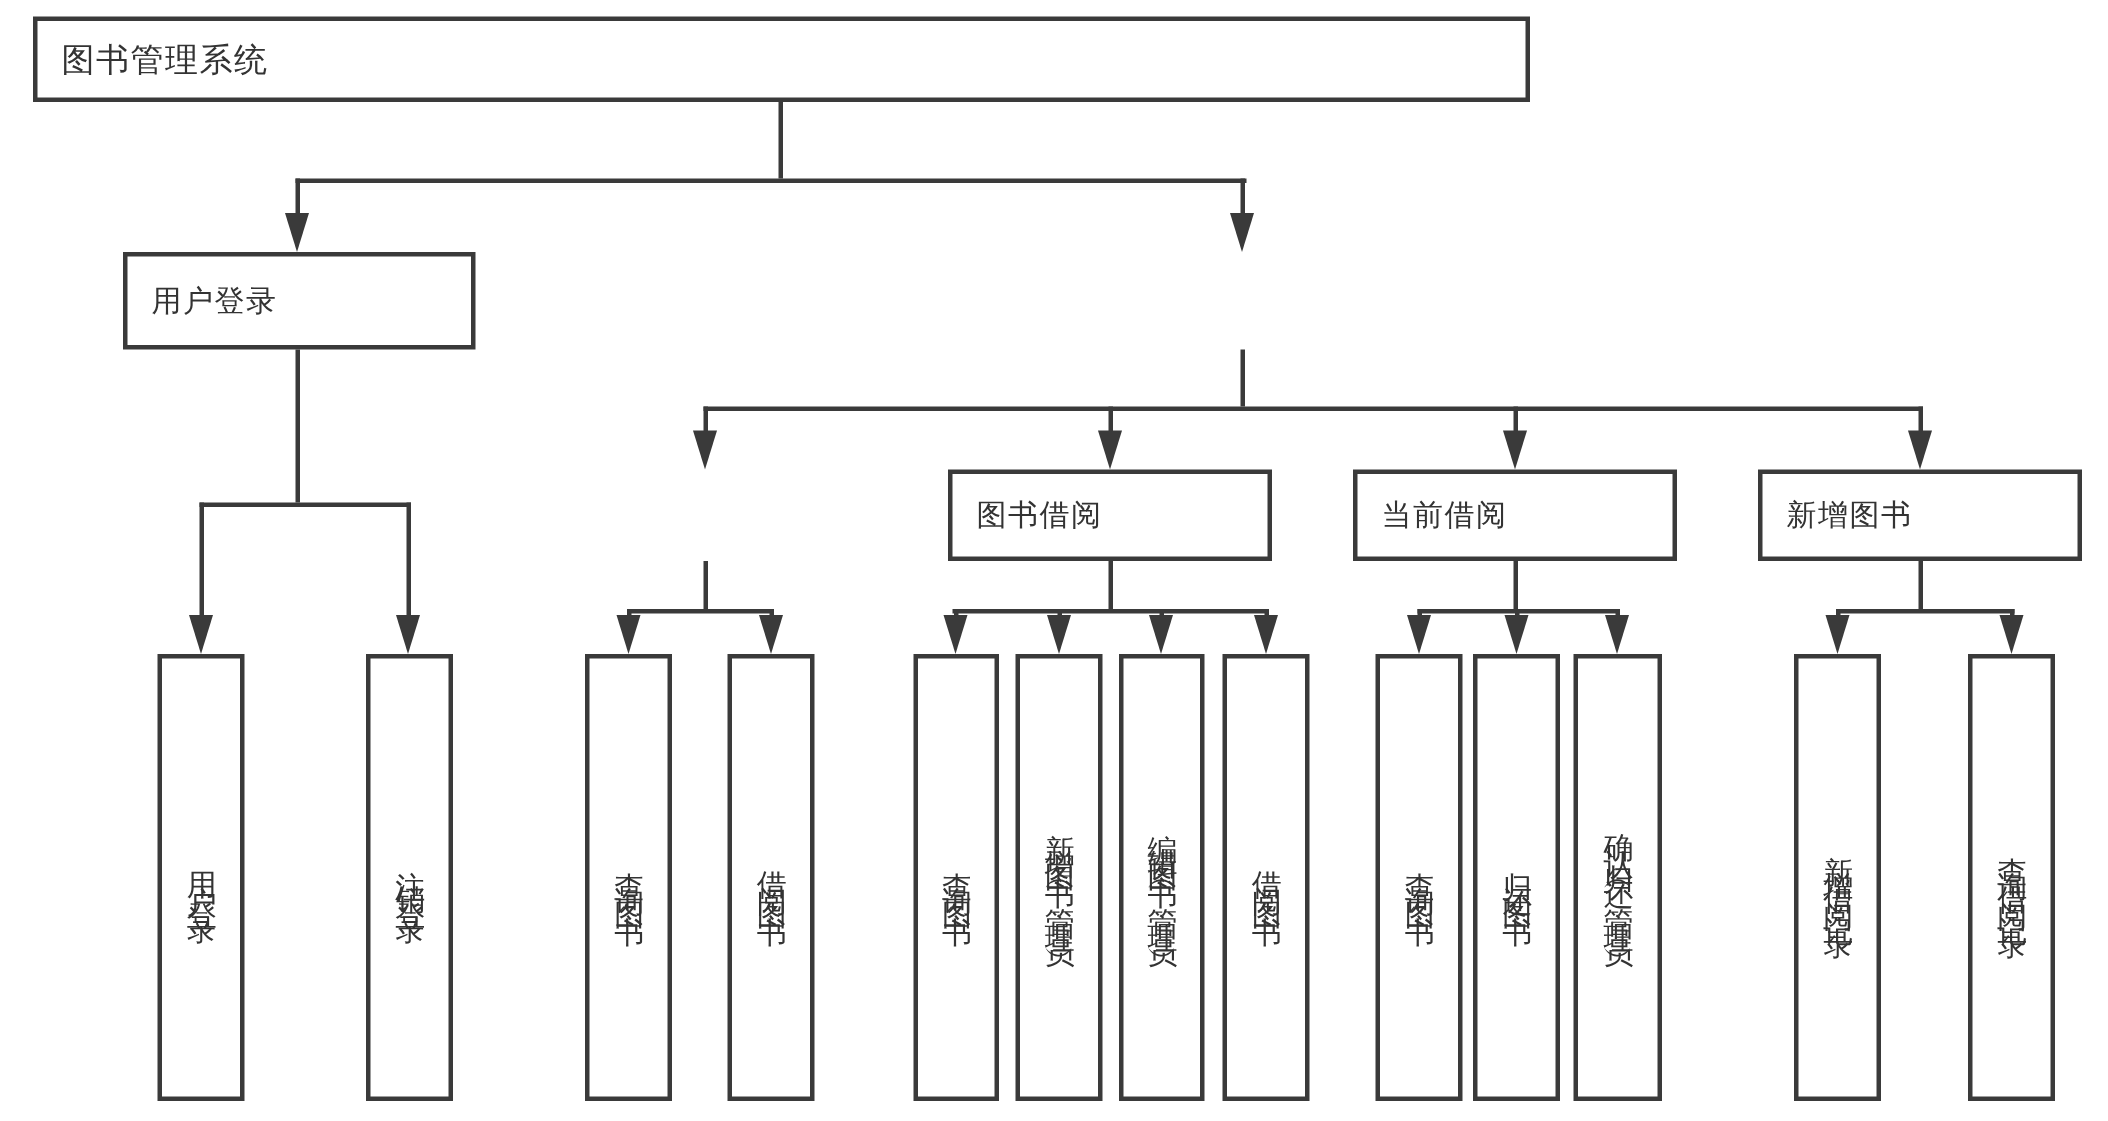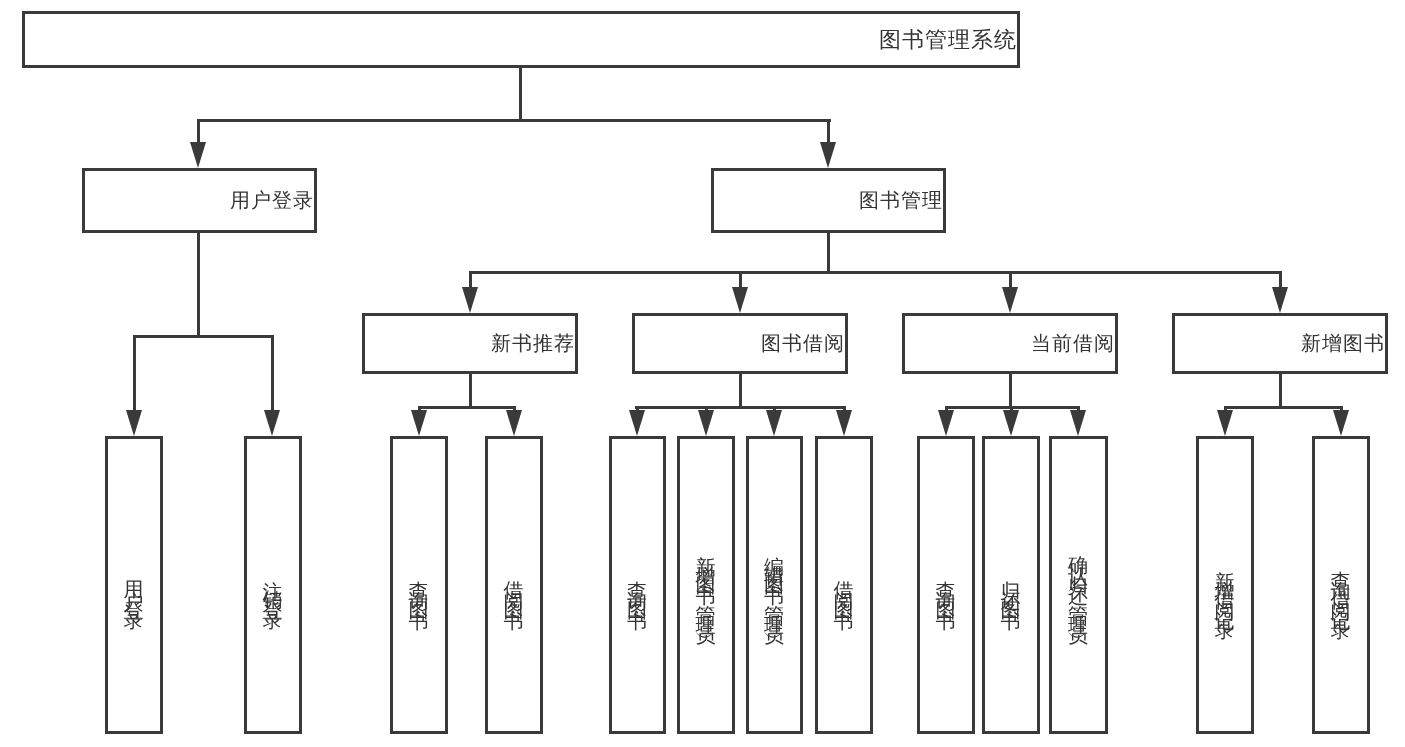--- a/index.html
+++ b/index.html
@@ -16,21 +16,21 @@
     color: #333333;
     overflow: hidden;
   }
   .box {
     position: absolute;
     box-sizing: border-box;
     border: 3px solid #3a3a3a;
     background: #ffffff;
     display: flex;
     align-items: center;
-    justify-content: flex-end;
+    justify-content: flex-start;
     text-align: center;
     font-size: 20px;
     color: #333333;
     letter-spacing: 1px;
     padding-left: 16px;
   }
   .box.root-box { font-size: 22px; }
   .vbox {
     position: absolute;
     box-sizing: border-box;
@@ -90,46 +90,40 @@
 
   <div class="vline" style="left:519px; top:68px; height:51px;"></div>
   <div class="hline" style="left:197px; top:119px; width:634px;"></div>
   <div class="vline" style="left:197px; top:119px; height:25px;"></div>
   <div class="arrow" style="left:190px; top:142px;"></div>
   <div class="vline" style="left:827px; top:119px; height:25px;"></div>
   <div class="arrow" style="left:820px; top:142px;"></div>
 
   <div class="box" style="left:82px; top:168px; width:235px; height:65px;">
     <span>用户登录</span>
-  </div>
-  <div class="box" style="left:711px; top:168px; width:235px; height:65px;">
-    <span>图书管理</span>
   </div>
 
   <div class="vline" style="left:197px; top:233px; height:102px;"></div>
   <div class="hline" style="left:133px; top:335px; width:141px;"></div>
   <div class="vline" style="left:133px; top:335px; height:77px;"></div>
   <div class="arrow" style="left:126px; top:410px;"></div>
   <div class="vline" style="left:271px; top:335px; height:77px;"></div>
   <div class="arrow" style="left:264px; top:410px;"></div>
 
   <div class="vline" style="left:827px; top:233px; height:38px;"></div>
   <div class="hline" style="left:469px; top:271px; width:813px;"></div>
   <div class="vline" style="left:469px; top:271px; height:18px;"></div>
   <div class="arrow" style="left:462px; top:287px;"></div>
   <div class="vline" style="left:739px; top:271px; height:18px;"></div>
   <div class="arrow" style="left:732px; top:287px;"></div>
   <div class="vline" style="left:1009px; top:271px; height:18px;"></div>
   <div class="arrow" style="left:1002px; top:287px;"></div>
   <div class="vline" style="left:1279px; top:271px; height:18px;"></div>
   <div class="arrow" style="left:1272px; top:287px;"></div>
 
-  <div class="box" style="left:362px; top:313px; width:216px; height:61px;">
-    <span>新书推荐</span>
-  </div>
   <div class="box" style="left:632px; top:313px; width:216px; height:61px;">
     <span>图书借阅</span>
   </div>
   <div class="box" style="left:902px; top:313px; width:216px; height:61px;">
     <span>当前借阅</span>
   </div>
   <div class="box" style="left:1172px; top:313px; width:216px; height:61px;">
     <span>新增图书</span>
   </div>
 

